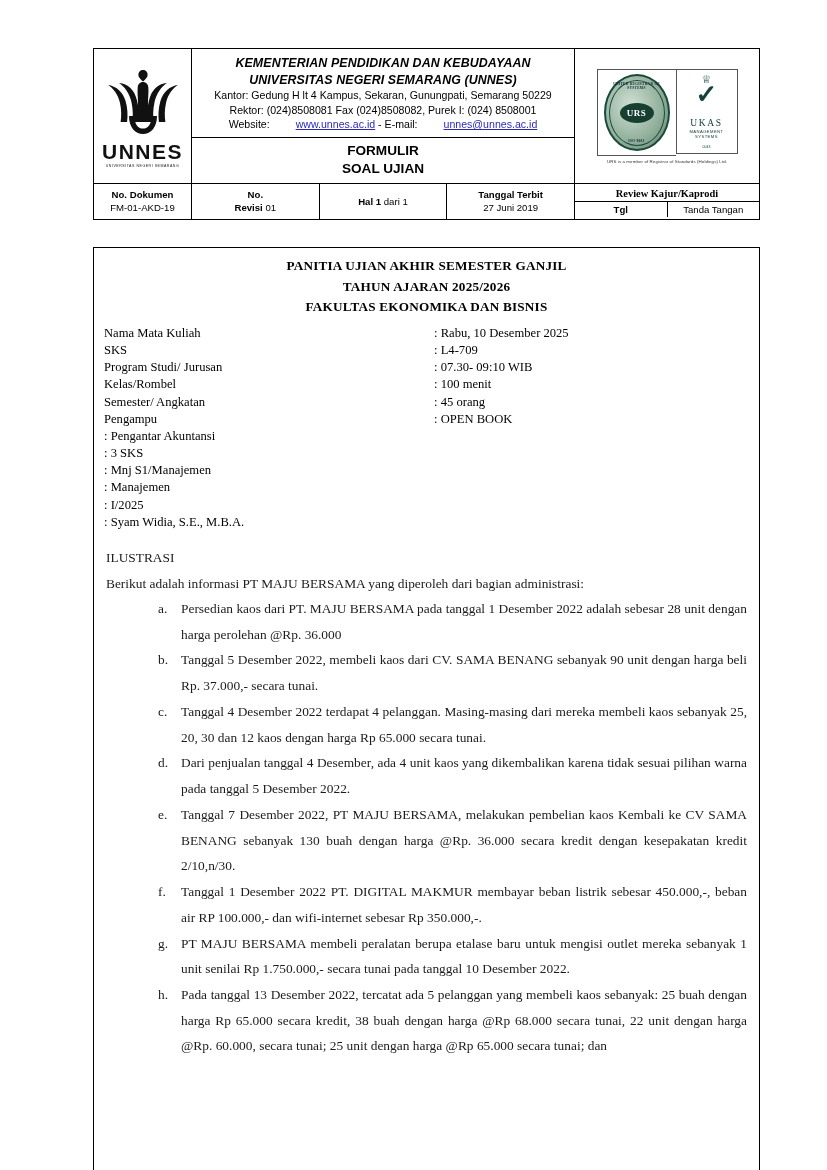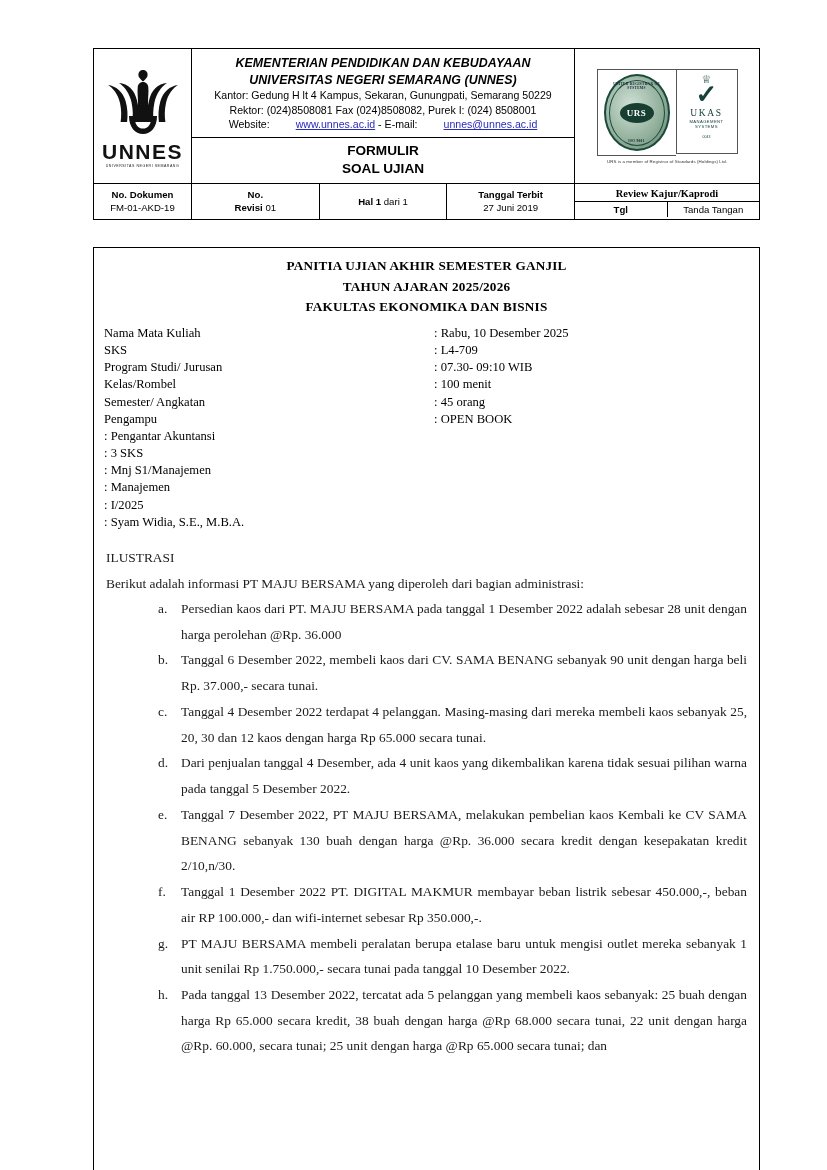--- a/index.html
+++ b/index.html
@@ -194,21 +194,21 @@
     color: #16403a;
     line-height: 0.85;
     font-weight: bold;
     margin-top: -1px;
   }
   .ukas-word {
     font-family: "Liberation Serif", serif;
     font-size: 9.5px;
     letter-spacing: 1.6px;
     color: #16403a;
-    margin-top: 1px;
+    margin-top: 11px;
   }
   .ukas-sub {
     font-family: "Liberation Sans", sans-serif;
     font-size: 4.2px;
     letter-spacing: 0.4px;
     color: #16403a;
     line-height: 1.35;
     text-align: center;
     margin-top: 1px;
   }
@@ -475,21 +475,21 @@
         </div>
       </div>
     </div>
 
     <div class="illus-wrap">
       <div class="illus-head">ILUSTRASI</div>
       <div class="illus-intro">Berikut adalah informasi PT MAJU BERSAMA yang diperoleh dari bagian administrasi:</div>
 
       <ol class="items">
         <li><span class="mk">a.</span><span>Persedian kaos dari PT. MAJU BERSAMA pada tanggal 1 Desember 2022 adalah sebesar 28 unit dengan harga perolehan @Rp. 36.000</span></li>
-        <li><span class="mk">b.</span><span>Tanggal 6 Desember 2022, membeli kaos dari CV. SAMA BENANG sebanyak 90 unit dengan harga beli Rp. 37.000,- secara tunai.</span></li>
+        <li><span class="mk">b.</span><span>Tanggal 5 Desember 2022, membeli kaos dari CV. SAMA BENANG sebanyak 90 unit dengan harga beli Rp. 37.000,- secara tunai.</span></li>
         <li><span class="mk">c.</span><span>Tanggal 4 Desember 2022 terdapat 4 pelanggan. Masing-masing dari mereka membeli kaos sebanyak 25, 20, 30 dan 12 kaos dengan harga Rp 65.000 secara tunai.</span></li>
         <li><span class="mk">d.</span><span>Dari penjualan tanggal 4 Desember, ada 4 unit kaos yang dikembalikan karena tidak sesuai pilihan warna pada tanggal 5 Desember 2022.</span></li>
         <li><span class="mk">e.</span><span>Tanggal 7 Desember 2022, PT MAJU BERSAMA, melakukan pembelian kaos Kembali ke CV SAMA BENANG sebanyak 130 buah dengan harga @Rp. 36.000 secara kredit dengan kesepakatan kredit 2/10,n/30.</span></li>
         <li><span class="mk">f.</span><span>Tanggal 1 Desember 2022 PT. DIGITAL MAKMUR membayar beban listrik sebesar 450.000,-, beban air RP 100.000,- dan wifi-internet sebesar Rp 350.000,-.</span></li>
         <li><span class="mk">g.</span><span>PT MAJU BERSAMA membeli peralatan berupa etalase baru untuk mengisi outlet mereka sebanyak 1 unit senilai Rp 1.750.000,- secara tunai pada tanggal 10 Desember 2022.</span></li>
         <li><span class="mk">h.</span><span>Pada tanggal 13 Desember 2022, tercatat ada 5 pelanggan yang membeli kaos sebanyak: 25 buah dengan harga Rp 65.000 secara kredit, 38 buah dengan harga @Rp 68.000 secara tunai, 22 unit dengan harga @Rp. 60.000, secara tunai; 25 unit dengan harga @Rp 65.000 secara tunai; dan</span></li>
       </ol>
     </div>
   </div>
 

